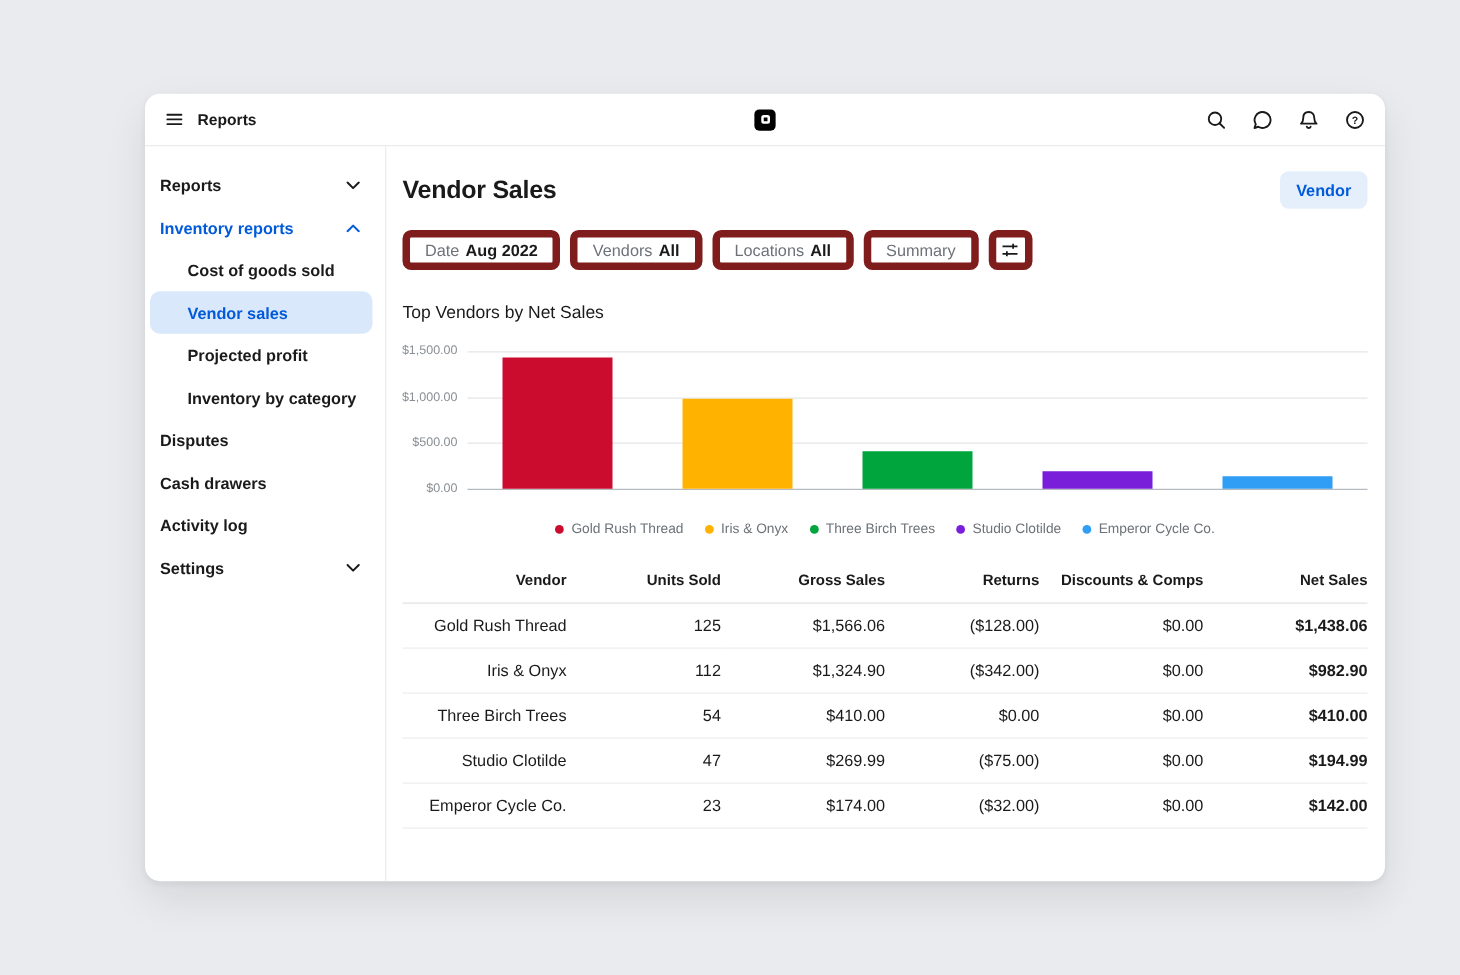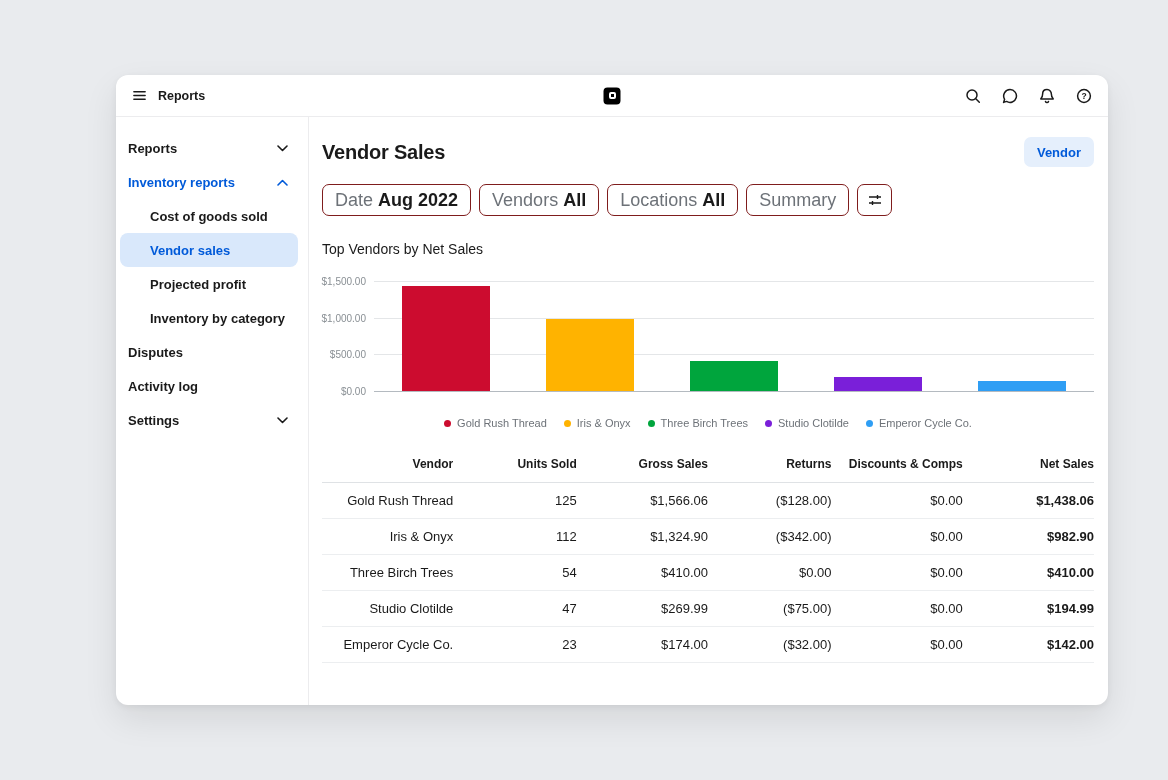--- a/index.html
+++ b/index.html
@@ -29,22 +29,22 @@
   .chev.up svg { transform:rotate(180deg); }
   
   .content { flex:1; padding:20px 14px 0 13px; min-width:0; }
   .page-head { display:flex; align-items:center; justify-content:space-between; }
   .page-title { font-size:20px; font-weight:700; letter-spacing:-.2px; }
   .export-btn { background:var(--btn-bg,#e5effc); color:var(--accent,#005ad9); font-family:inherit; font-size:13px; font-weight:700;
                 border:none; border-radius:7px; height:30px; padding:0 13px; cursor:pointer; }
   .subtitle { margin-top:13px; font-size:13px; }
   .link { color:var(--accent,#005ad9); text-decoration:none; cursor:pointer; }
   .filter-bar { margin-top:17px; display:flex; gap:8px; }
-  .chip { display:flex; align-items:center; gap:5px; height:32px; padding:0 12px; background:#fff; border:1px solid #7f1d1d;
-          border-radius:7px; font-size:18px; cursor:pointer; color:#6d7278; font-family:inherit; }
+  .chip { display:flex; align-items:center; gap:5px; height:32px; padding:0 12px; background:#fff; border:6px solid #7f1d1d;
+          border-radius:7px; font-size:13px; cursor:pointer; color:#6d7278; font-family:inherit; }
   .chip-value { font-weight:700; color:#1a1a1a; }
   .chip-iconbtn { width:35px; padding:0; justify-content:center; color:#1a1a1a; }
   .section-title { margin-top:25px; font-size:14px; font-weight:400; }
   
   .chart { margin-top:24px; display:flex; }
   .chart-gutter { width:52px; flex:0 0 52px; position:relative; height:110px; }
   .ytick { position:absolute; right:8px; transform:translateY(-50%); font-size:10px; color:#898f94; white-space:nowrap; }
   .chart-plot { flex:1; position:relative; height:110px; }
   .gridline { position:absolute; left:0; right:0; height:1px; background:#e4e6e8; }
   .gridline.base { background:#b4bac0; }
@@ -136,20 +136,24 @@
           <div class="sb-item indent">
     <span class="sb-label">Projected profit</span>
 
   </div>
           <div class="sb-item indent">
     <span class="sb-label">Inventory by category</span>
 
   </div>
           <div class="sb-item">
     <span class="sb-label">Disputes</span>
+
+  </div>
+          <div class="sb-item">
+    <span class="sb-label">Cash drawers</span>
 
   </div>
           <div class="sb-item">
     <span class="sb-label">Activity log</span>
 
   </div>
           <div class="sb-item">
     <span class="sb-label">Settings</span>
     <span class="chev">
       <svg width="11" height="7" viewBox="0 0 11 7">

